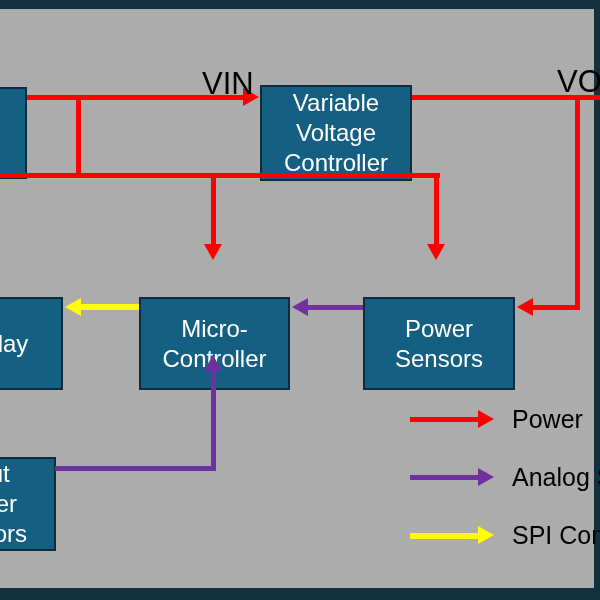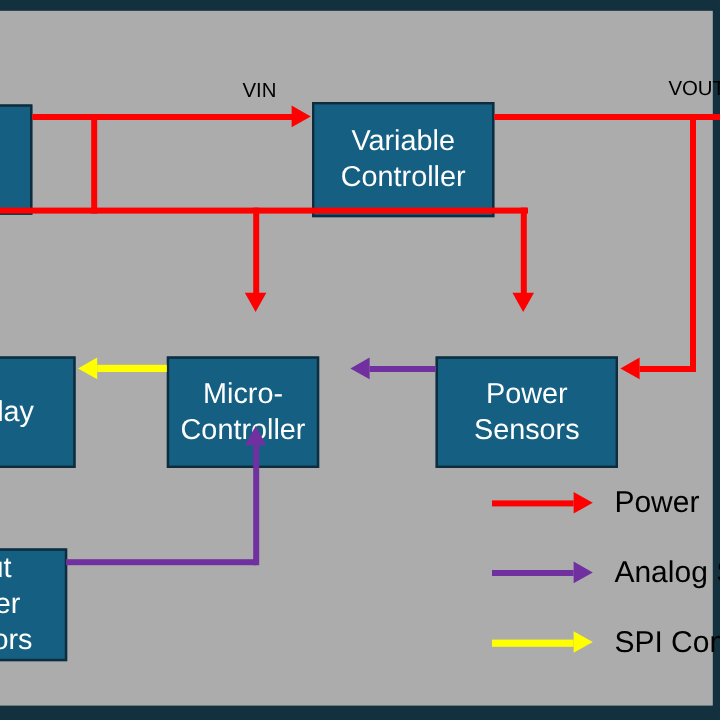--- a/index.html
+++ b/index.html
@@ -23,21 +23,21 @@
   .box{
     position:absolute; box-sizing:border-box;
     background:var(--box-fill); border:2px solid var(--box-border);
     color:var(--box-text); font-size:24px; line-height:30px;
     display:flex; flex-direction:column; align-items:center; justify-content:center;
     text-align:center; white-space:nowrap;margin-top:36px;
   }
   .box-source{left:-125px; top:51px; width:152px; height:92px;}
   .box-vvc{left:260px; top:49px; width:152px; height:96px;}
   .box-display{left:-85px; top:261px; width:148px; height:93px;}
-  .box-mcu{left:139px; top:261px; width:127px; height:93px;}
+  .box-mcu{left:139px; top:261px; width:151px; height:93px;}
   .box-ops{left:363px; top:261px; width:152px; height:93px;}
   .box-ips{left:-90px; top:421px; width:146px; height:94px;}
   
   .wire{position:absolute;}
   .w-pw{background:var(--power);}
   .w-an{background:var(--analog);}
   .w-sp{background:var(--spi);}
   
   .ah{position:absolute; width:0; height:0;
       border-top:9px solid transparent; border-bottom:9px solid transparent;
@@ -48,40 +48,41 @@
   .ah.dir-u{border-bottom-width:16px; border-top-width:0;}
   .ah.c-pw.dir-r{border-left-color:var(--power);}
   .ah.c-pw.dir-l{border-right-color:var(--power);}
   .ah.c-pw.dir-d{border-top-color:var(--power);}
   .ah.c-an.dir-l{border-right-color:var(--analog);}
   .ah.c-an.dir-u{border-bottom-color:var(--analog);}
   .ah.c-an.dir-r{border-left-color:var(--analog);}
   .ah.c-sp.dir-l{border-right-color:var(--spi);}
   .ah.c-sp.dir-r{border-left-color:var(--spi);}
   
-  .wlabel{position:absolute; color:var(--label-text); font-size:17px; white-space:nowrap;}
+  .wlabel{position:absolute; color:var(--label-text); font-size:31px; white-space:nowrap;}
   .lbl-vin{left:202px; top:66px;}
   .lbl-33v{left:145px; top:146px;}
   .lbl-vout{left:557px; top:64px;}
   .legend-label{position:absolute; left:512px; color:var(--label-text); font-size:25px; white-space:nowrap;}
   .lg-power{top:405px;} .lg-analog{top:463px;} .lg-spi{top:521px;}
 </style>
 </head>
 <body>
 
 <div class="stage">
 
   <div class="frame frame-top"></div>
   <div class="frame frame-bottom"></div>
   <div class="frame frame-right"></div>
 
   <div class="box box-source"></div>
 
   <div class="box box-vvc">
     <span>Variable</span>
+    <span>Voltage</span>
     <span>Controller</span>
   </div>
 
   <div class="box box-display">
     <span>Display</span>
   </div>
 
   <div class="box box-mcu">
     <span>Micro-</span>
     <span>Controller</span>

